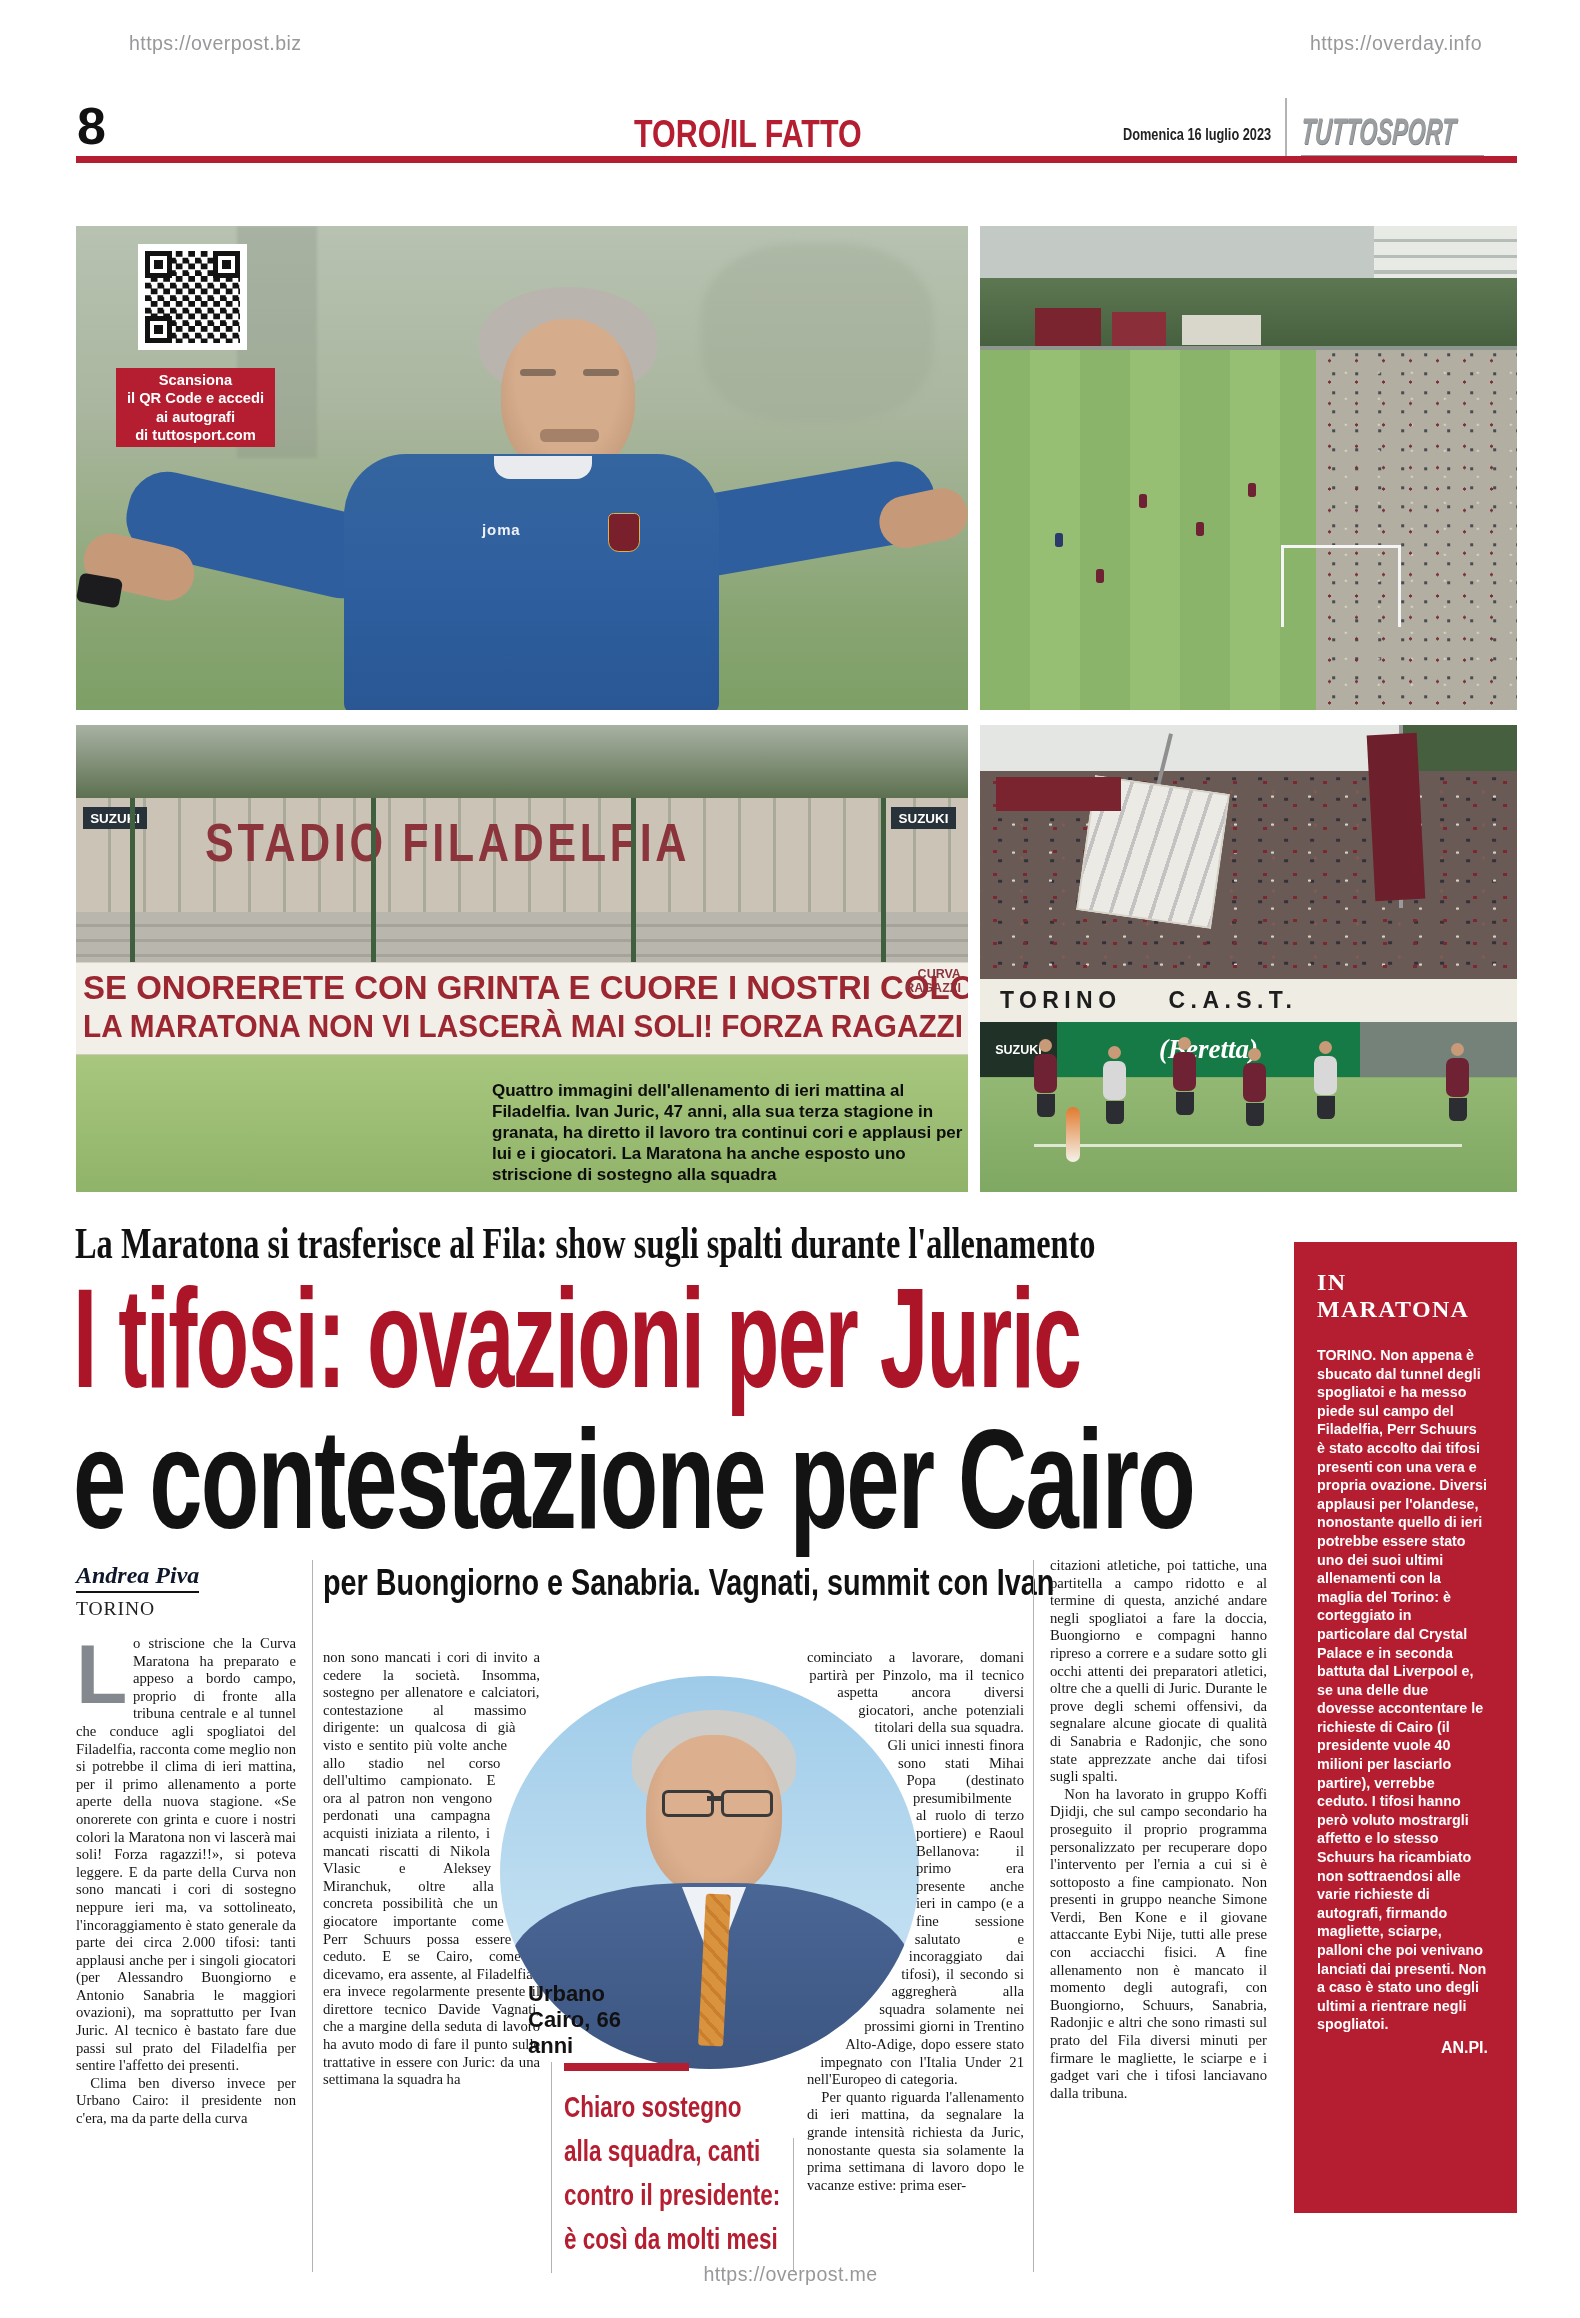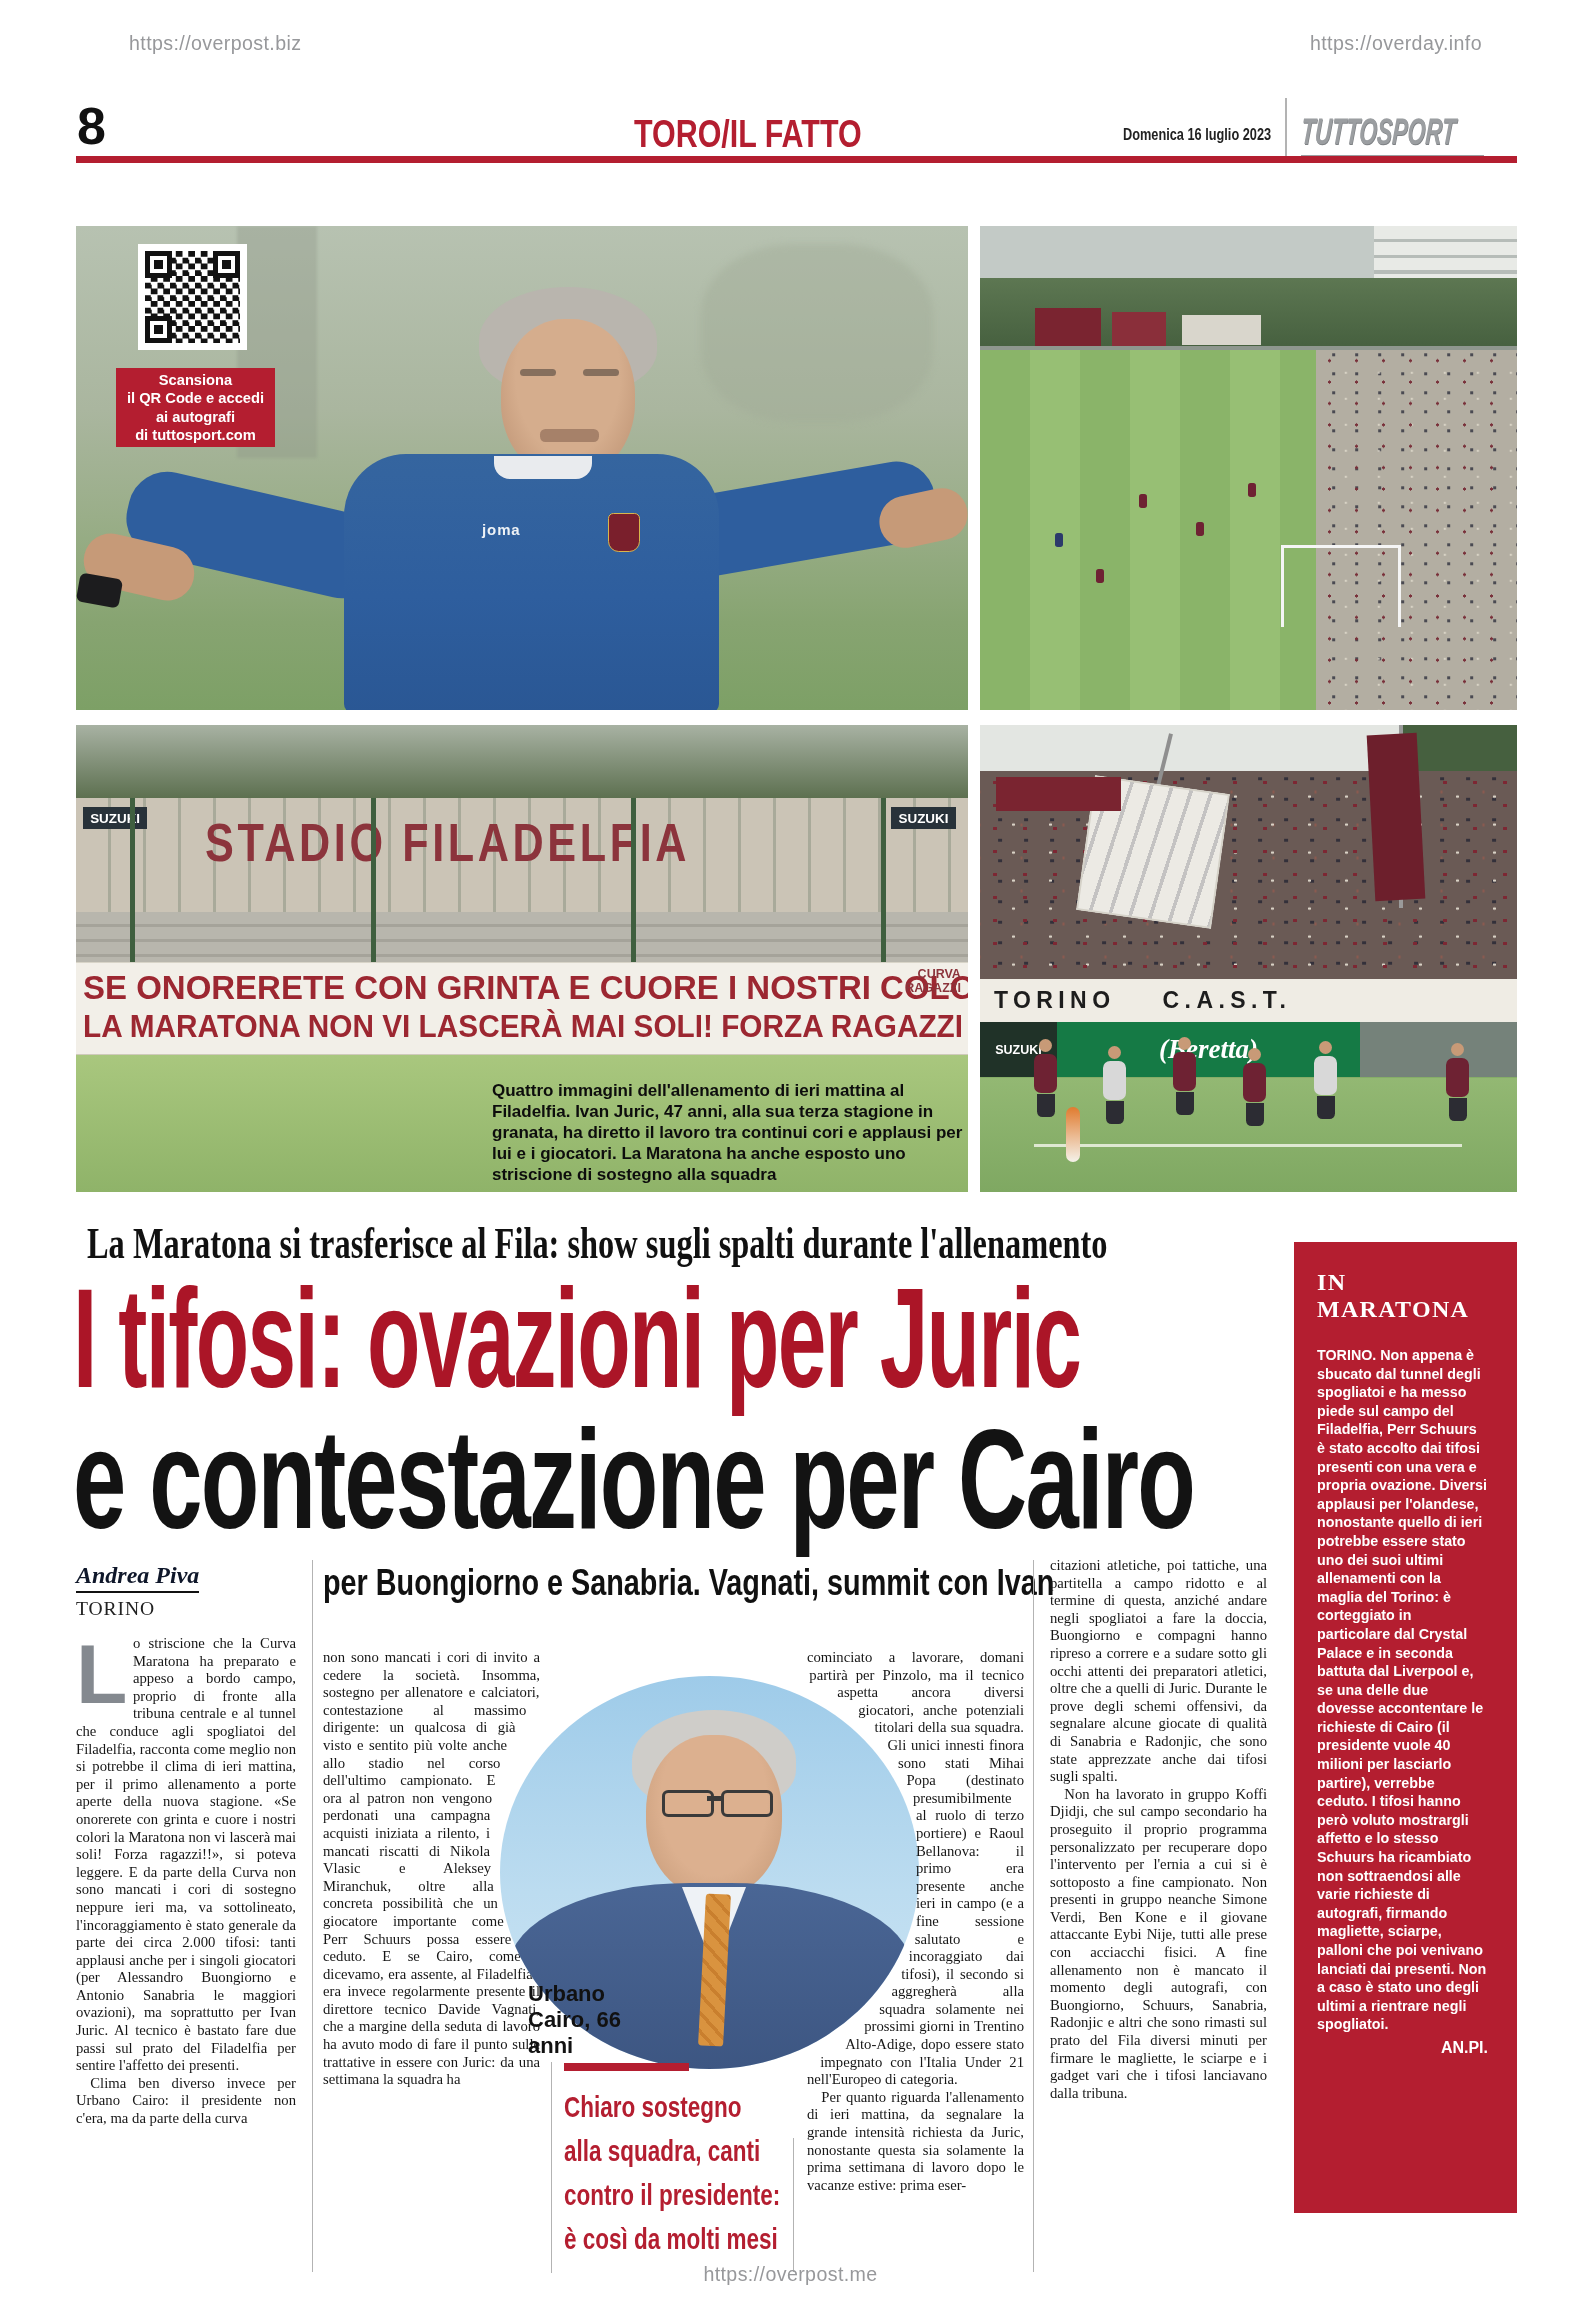--- a/index.html
+++ b/index.html
@@ -155,21 +155,21 @@
   <div class="ph" style="left:980px;top:725px;width:537px;height:467px;background:#85ad67;">
     <div class="abs" style="left:0;top:0;width:537px;height:46px;background:#e3e6e2;"></div>
     <div class="abs" style="right:0;top:0;width:116px;height:57px;background:#46603f;border-radius:0 0 0 40%;"></div>
     <div class="abs dots" style="left:0;top:46px;width:537px;height:208px;background-color:#6a5a55;"></div>
     <div class="abs" style="left:175px;top:7.1px;width:3.6px;height:116px;background:#8f8f8f;transform:rotate(14deg);"></div>
     <div class="abs" style="left:105px;top:59px;width:136px;height:136px;background:#eceae4;transform:rotate(8deg);box-shadow:inset 0 0 0 1.8px #d5d2c8;background-image:repeating-linear-gradient(100deg,transparent 0 16px,rgba(120,120,130,.35) 16px 19.6px);"></div>
     <div class="abs" style="left:419px;top:0;width:3.6px;height:183px;background:#9a9a9a;"></div>
     <div class="abs" style="left:391px;top:9px;width:50px;height:166px;background:#6d1f2c;transform:rotate(-3deg);"></div>
     <div class="abs" style="left:16px;top:52px;width:125px;height:34px;background:#7a2430;"></div>
     <div class="abs" style="left:0;top:254px;width:537px;height:43px;background:#efece4;display:flex;align-items:center;">
-      <span style="margin-left:14px;font-weight:bold;font-size:23px;letter-spacing:5.4px;color:#1d1d1d;white-space:pre;">TORINO    C.A.S.T.</span>
+      <span style="margin-left:20px;font-weight:bold;font-size:23px;letter-spacing:5.4px;color:#1d1d1d;white-space:pre;">TORINO    C.A.S.T.</span>
     </div>
     <div class="abs" style="left:0;top:297px;width:77px;height:55px;background:#203228;color:#fff;font-weight:bold;font-size:12.5px;display:flex;align-items:center;justify-content:center;">SUZUKI</div>
     <div class="abs" style="left:77px;top:297px;width:303px;height:55px;background:#157a45;color:#fff;display:flex;align-items:center;justify-content:center;">
       <span style="font-family:'Liberation Serif',serif;font-style:italic;font-weight:bold;font-size:27px;">(Beretta)</span>
     </div>
     <div class="abs" style="left:380px;top:297px;width:157px;height:55px;background:#75827a;"></div>
     <div class="abs" style="left:0;top:353px;width:537px;height:114px;background:linear-gradient(180deg,#93b873,#7fa862);"></div>
     <div class="abs" style="left:54px;top:419px;width:428px;height:2.7px;background:#dfe8d2;"></div>
     <div class="player" style="left:52px;top:314px;">
         <div class="hd"></div>
@@ -197,21 +197,21 @@
         <div class="lg"></div>
       </div>
     <div class="player" style="left:464px;top:318px;">
         <div class="hd"></div>
         <div class="bd"></div>
         <div class="lg"></div>
       </div>
     <div class="abs" style="left:86px;top:382px;width:14.3px;height:55px;background:linear-gradient(180deg,#e07b2f,#f5f2ea);border-radius:7.1px;"></div>
   </div>
 
-  <div class="abs" style="left:75px;top:1217px;margin-left:12px;">
+  <div class="abs" style="left:75px;top:1217px;">
     <span class="sx" style="font-family:'Liberation Serif',serif;font-weight:bold;font-size:45px;color:#111;transform:scaleX(.72);">La Maratona si trasferisce al Fila: show sugli spalti durante l'allenamento</span>
   </div>
   <div class="abs" style="left:73px;top:1271px;">
     <span class="sx" style="font-size:141px;font-weight:bold;letter-spacing:-2.7px;color:#ab1527;transform:scaleX(.62);line-height:134px;">I tifosi: ovazioni per Juric</span>
   </div>
   <div class="abs" style="left:73px;top:1412px;">
     <span class="sx" style="font-size:141px;font-weight:bold;letter-spacing:-2.7px;color:#131313;transform:scaleX(.68);line-height:134px;">e contestazione per Cairo</span>
   </div>
 
   <div class="abs" style="left:76px;top:1562px;font-family:'Liberation Serif',serif;font-weight:bold;font-size:24px;color:#0f172a;border-bottom:2.7px solid #111;padding-bottom:1.8px;font-style:italic;">Andrea Piva</div>

